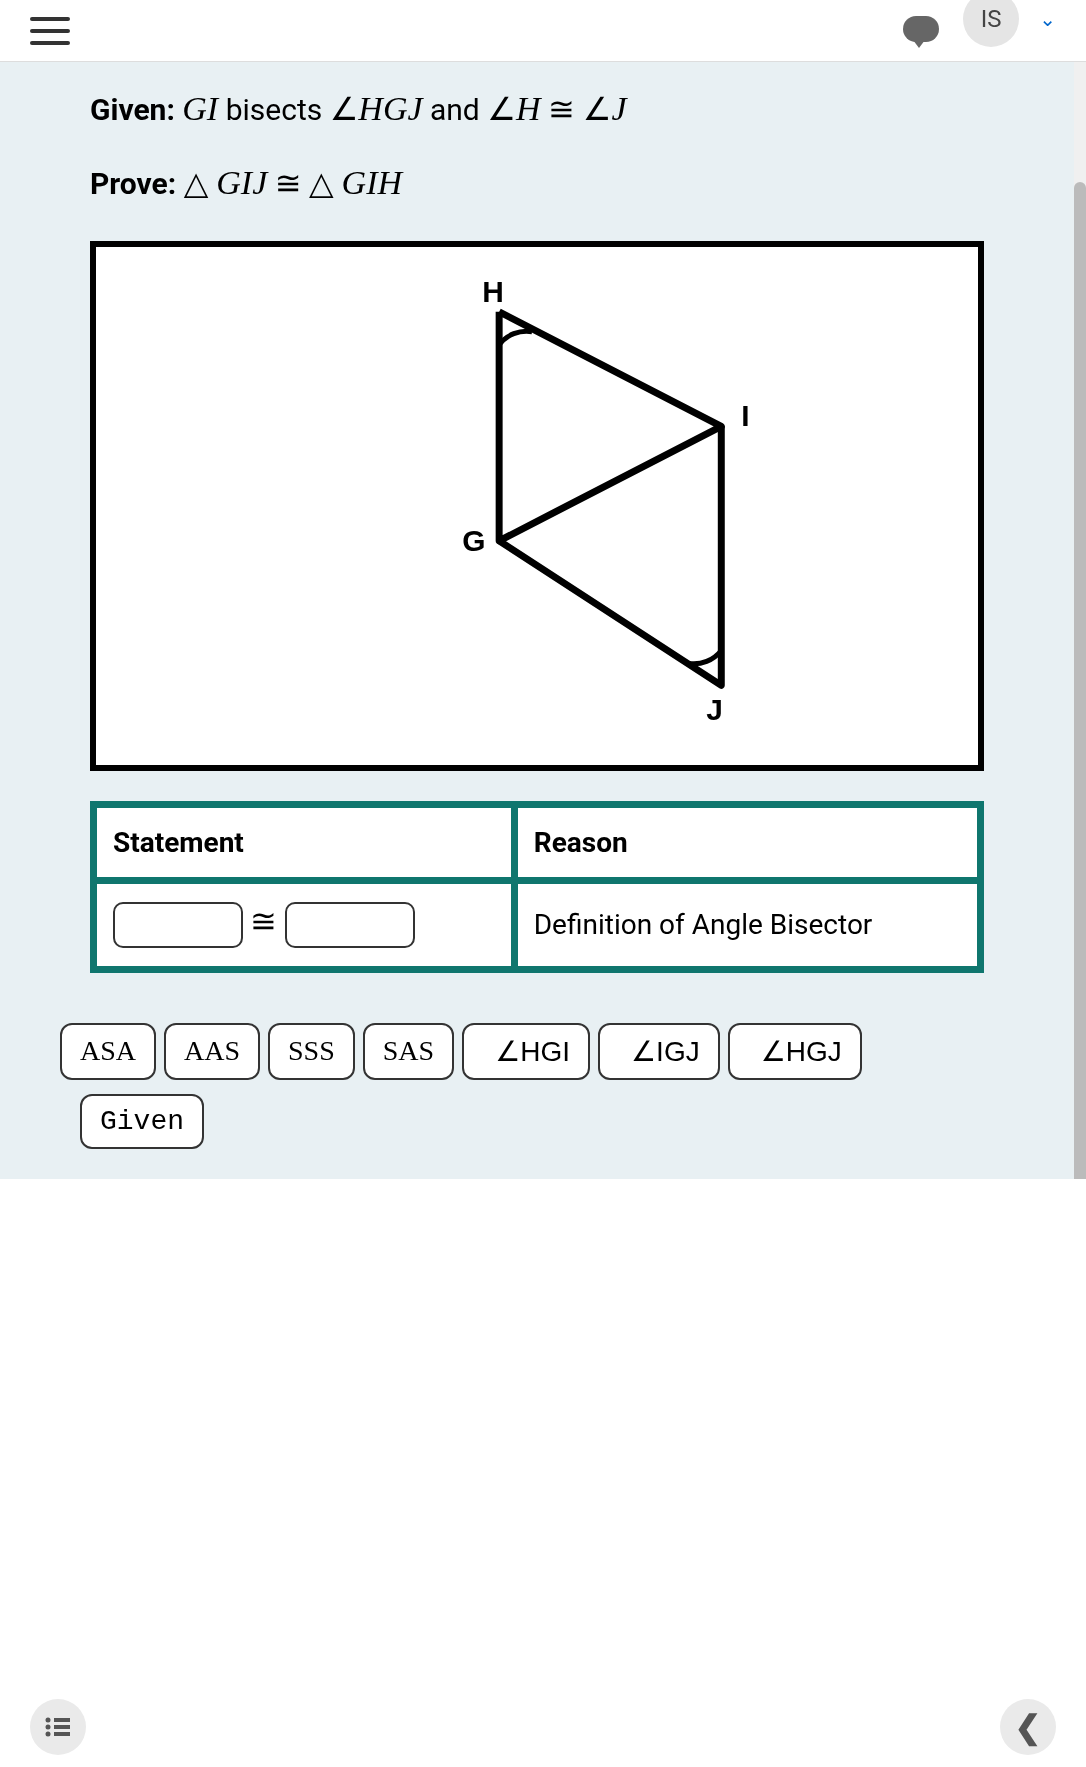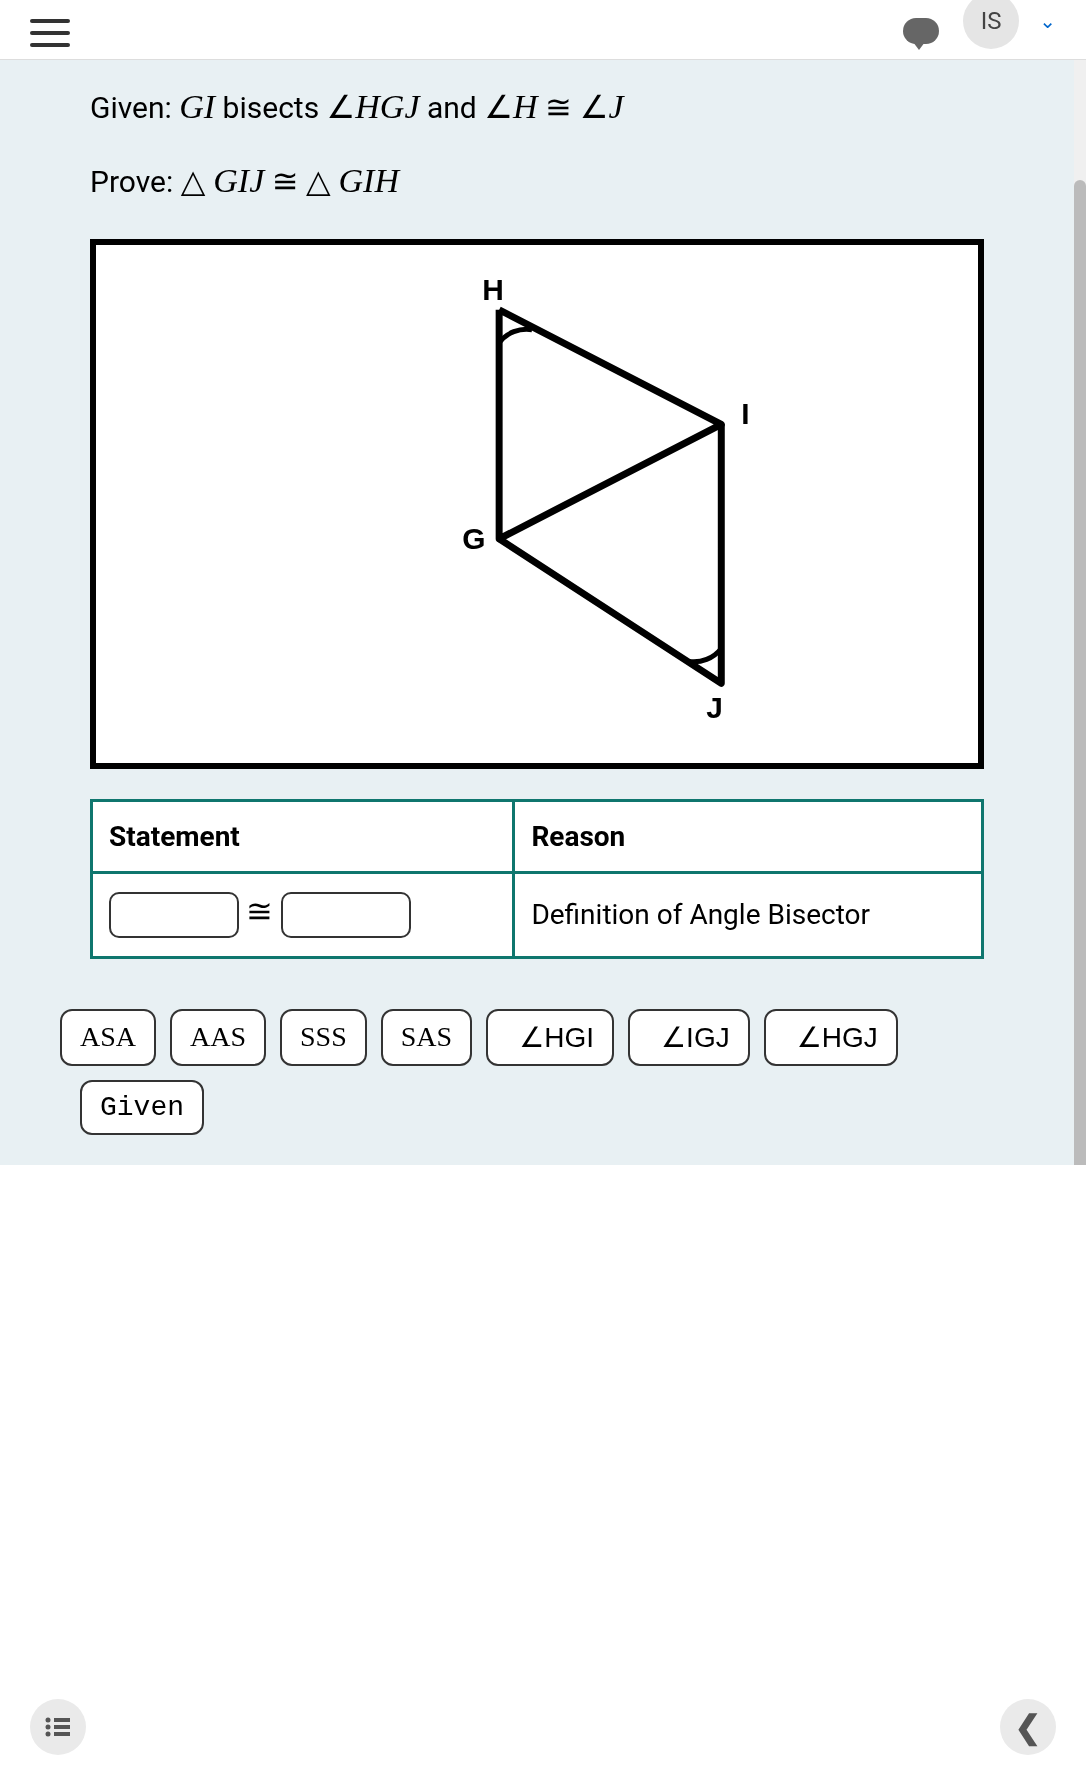--- a/index.html
+++ b/index.html
@@ -1,49 +1,49 @@
 <!DOCTYPE html>
 <html><head>
   <meta charset="utf-8">
   <style>
     * { margin: 0; padding: 0; box-sizing: border-box; }
     body { font-family: -apple-system, BlinkMacSystemFont, "Segoe UI", Roboto, Helvetica, Arial, sans-serif; background: #fff; width: 1086px; }
     
-    .header { display: flex; align-items: center; justify-content: space-between; padding: 0 30px; height: 54px; border-bottom: 1px solid #ddd; margin-top: 6px; }
+    .header { display: flex; align-items: center; justify-content: space-between; padding: 0 30px; height: 62px; border-bottom: 1px solid #ddd; }
     .hamburger { display: flex; flex-direction: column; gap: 8px; cursor: pointer; }
     .hamburger span { display: block; width: 40px; height: 4px; background: #333; border-radius: 2px; }
     .header-right { display: flex; align-items: center; gap: 20px; }
     .chat-icon { width: 40px; height: 30px; position: relative; }
     .chat-bubble { width: 36px; height: 26px; background: #666; border-radius: 14px; position: relative; }
     .chat-bubble::after { content: ""; position: absolute; bottom: -6px; left: 10px; width: 0; height: 0; border-left: 6px solid transparent; border-right: 6px solid transparent; border-top: 8px solid #666; }
     .avatar { width: 56px; height: 56px; border-radius: 50%; background: #e5e5e5; display: flex; align-items: center; justify-content: center; font-size: 24px; color: #444; position: relative; top: -12px; }
     .avatar-chev { color: #0066cc; font-size: 20px; position: relative; top: -12px; }
     
     .content-wrap { display: flex; }
     .main-content { flex: 1; background: #e8f0f3; padding: 20px 90px 30px 90px; }
     .scrollbar { width: 12px; background: #f0f0f0; position: relative; }
     .scroll-thumb { position: absolute; right: 0; top: 120px; width: 12px; height: 1050px; background: #bbb; border-radius: 6px; }
     
     .problem-text { font-size: 30px; line-height: 1.6; margin-bottom: 20px; }
-    .problem-text .lbl { font-weight: 400; }
+    .problem-text .lbl { font-weight: 700; }
     .math-it { font-family: "Times New Roman", serif; font-style: italic; font-size: 34px; }
     .math-rm { font-family: "Times New Roman", serif; font-size: 32px; }
     
     .figure-box { border: 6px solid #000; background: #fff; margin: 30px 0; padding: 0; height: 530px; position: relative; }
     .figure-box svg { width: 100%; height: 100%; }
     
     .proof-table { width: 100%; border-collapse: collapse; background: #fff; margin-top: 30px; }
-    .proof-table th, .proof-table td { border: 3px solid #0f766e; padding: 18px 16px; text-align: left; font-size: 28px; vertical-align: middle; }
+    .proof-table th, .proof-table td { border: 7px solid #0f766e; padding: 18px 16px; text-align: left; font-size: 28px; vertical-align: middle; }
     .proof-table th { font-weight: 700; }
     .proof-table td { height: 78px; }
     .blank-box { display: inline-block; width: 130px; height: 46px; border: 2px solid #333; border-radius: 10px; vertical-align: middle; background: #fff; }
     .math-cell { font-family: "Times New Roman", serif; font-style: italic; font-size: 32px; }
     .overline { text-decoration: overline; text-decoration-thickness: 1.5px; }
     
-    .choices-row { display: flex; gap: 14px; margin-top: 50px; flex-wrap: wrap; margin-left: -30px; text-align: right; }
+    .choices-row { display: flex; gap: 8px; margin-top: 50px; flex-wrap: wrap; margin-left: -30px; text-align: right; }
     .choice-chip { border: 2px solid #333; border-radius: 12px; padding: 10px 18px; font-size: 28px; background: #fff; font-family: "Times New Roman", serif; cursor: pointer; }
     .choice-chip.angle { font-family: -apple-system, sans-serif; padding-left: 31px; }
     .given-row { margin-top: 14px; margin-left: -30px; }
     
     .bottom-bar { position: fixed; bottom: 0; left: 0; right: 0; height: 80px; display: flex; justify-content: space-between; align-items: center; padding: 0 30px; pointer-events: none; }
     .list-btn { width: 56px; height: 56px; border-radius: 50%; background: #eaeaea; display: flex; align-items: center; justify-content: center; font-size: 26px; color: #555; pointer-events: auto; }
     .back-btn { width: 56px; height: 56px; border-radius: 50%; background: #eaeaea; display: flex; align-items: center; justify-content: center; font-size: 32px; color: #555; font-weight: bold; pointer-events: auto; }
   </style>
 </head>
 <body>

